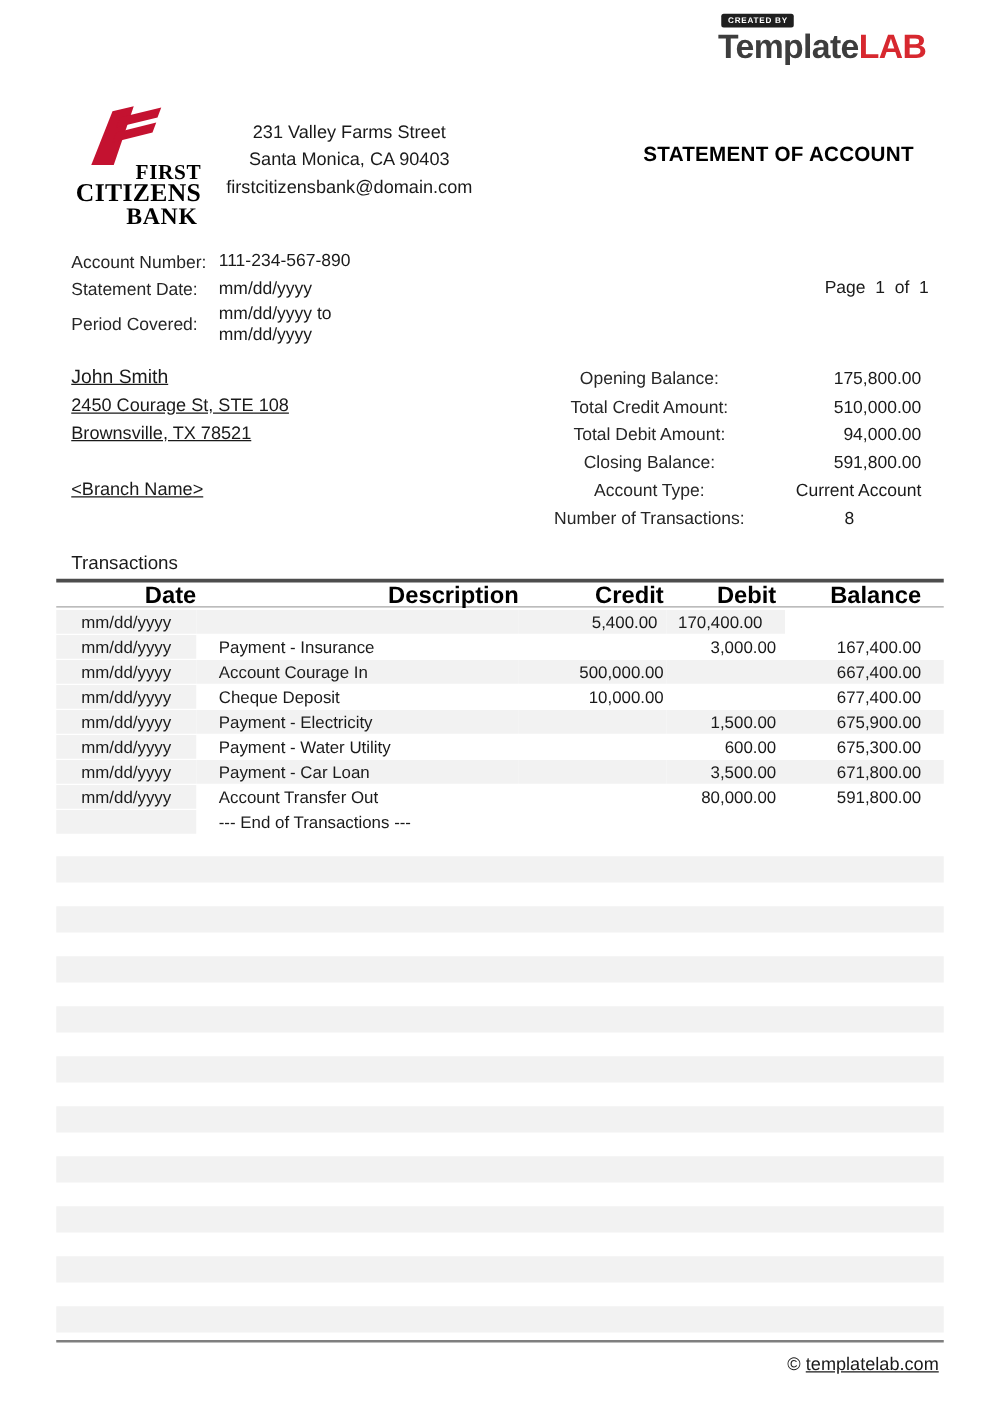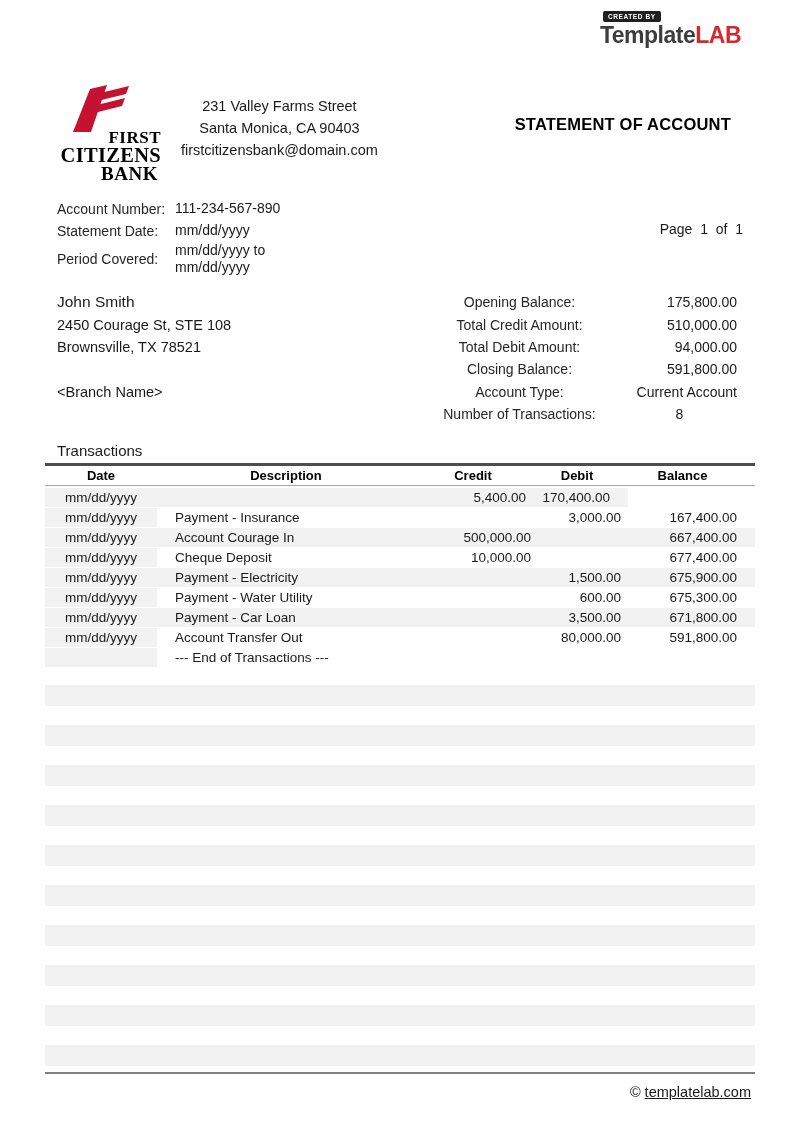--- a/index.html
+++ b/index.html
@@ -14,21 +14,21 @@
   .page { padding:0 45px; }
 
   
   .branding-bar { display:flex; justify-content:flex-end; padding:5px 14px 0 0; height:48px; }
   .tl-wordmark { text-align:left; }
   .tl-badge {
     display:inline-block; background:#1f1f1f; color:#ffffff;
     font-size:6.5px; font-weight:bold; letter-spacing:.6px;
     padding:2px 5px 1.5px; border-radius:2px; margin-left:3px;
   }
-  .tl-text { font-size:23px; font-weight:bold; letter-spacing:-0.5px; line-height:1; margin-top:1px; }
+  .tl-text { font-size:27px; font-weight:bold; letter-spacing:-0.5px; line-height:1; margin-top:1px; }
   .tl-template { color:#3d3d3d; }
   .tl-lab { color:#d7282f; }
 
   
   .bank-section { display:flex; margin-top:34px; padding:0 12px; height:100px; }
   .bank-logo { position:relative; width:104px; height:100px; flex:0 0 auto; }
   .bank-flag { position:absolute; top:0; left:10px; }
   .bank-logotype {
     position:absolute; bottom:0; right:0; width:104px;
     font-family:"Liberation Serif", serif; font-weight:bold; color:#000;
@@ -42,36 +42,36 @@
 
   
   .account-info { position:relative; margin-top:16px; padding:0 12px; }
   .info-row { display:flex; align-items:center; min-height:21px; margin-bottom:1px; }
   .info-label { width:118px; font-size:14px; color:#262626; }
   .info-value { font-size:14px; color:#1a1a1a; white-space:pre-line; line-height:17px; }
   .page-indicator { position:absolute; right:12px; top:23px; font-size:14px; white-space:pre; }
 
   
   .customer-summary { display:flex; margin-top:15px; padding-left:12px; padding-right:18px; }
-  .customer-col { width:320px; }
+  .customer-col { width:320px;text-decoration:underline; }
   .cust-row { height:22.4px; font-size:14.5px; display:flex; align-items:center; }
   .cust-name { font-size:15.5px; }
   .summary-col { margin-left:auto; }
   .summary-row { display:flex; height:22.4px; align-items:center; }
   .summary-label { width:205px; text-align:center; font-size:14px; color:#262626; }
   .summary-value { width:115px; text-align:right; font-size:14px; color:#1a1a1a; }
   .summary-row:last-child .summary-value { text-align:center; }
 
   
   .tx-section { margin-top:17px; }
   .tx-title { font-size:15px; margin-left:12px; margin-bottom:4px; }
   .tx-table { border-top:3px solid #4d4d4d; }
   .tx-grid { display:grid; grid-template-columns:112px 258px 118px 95px 127px; }
   .tx-header { height:20px; align-items:center; border-bottom:1.5px solid #a6a6a6; }
-  .th { font-size:13px; font-weight:bold; text-align:center; color:#000; }
+  .th { font-size:19px; font-weight:bold; text-align:right; color:#000; }
   .th-credit { padding-right:2px; }
   .th-debit  { padding-right:7px; }
   .th-balance{ padding-right:18px; }
   .tx-rows { margin-top:2px; }
   .tx-row { margin-bottom:1px; }
   .cell { height:19px; display:flex; align-items:center; font-size:13.5px; color:#1a1a1a; }
   .cell-date { justify-content:center; }
   .cell-desc { padding-left:18px; }
   .cell-credit { justify-content:flex-end; padding-right:2px; }
   .cell-debit  { justify-content:flex-end; padding-right:7px;text-align:center; }

